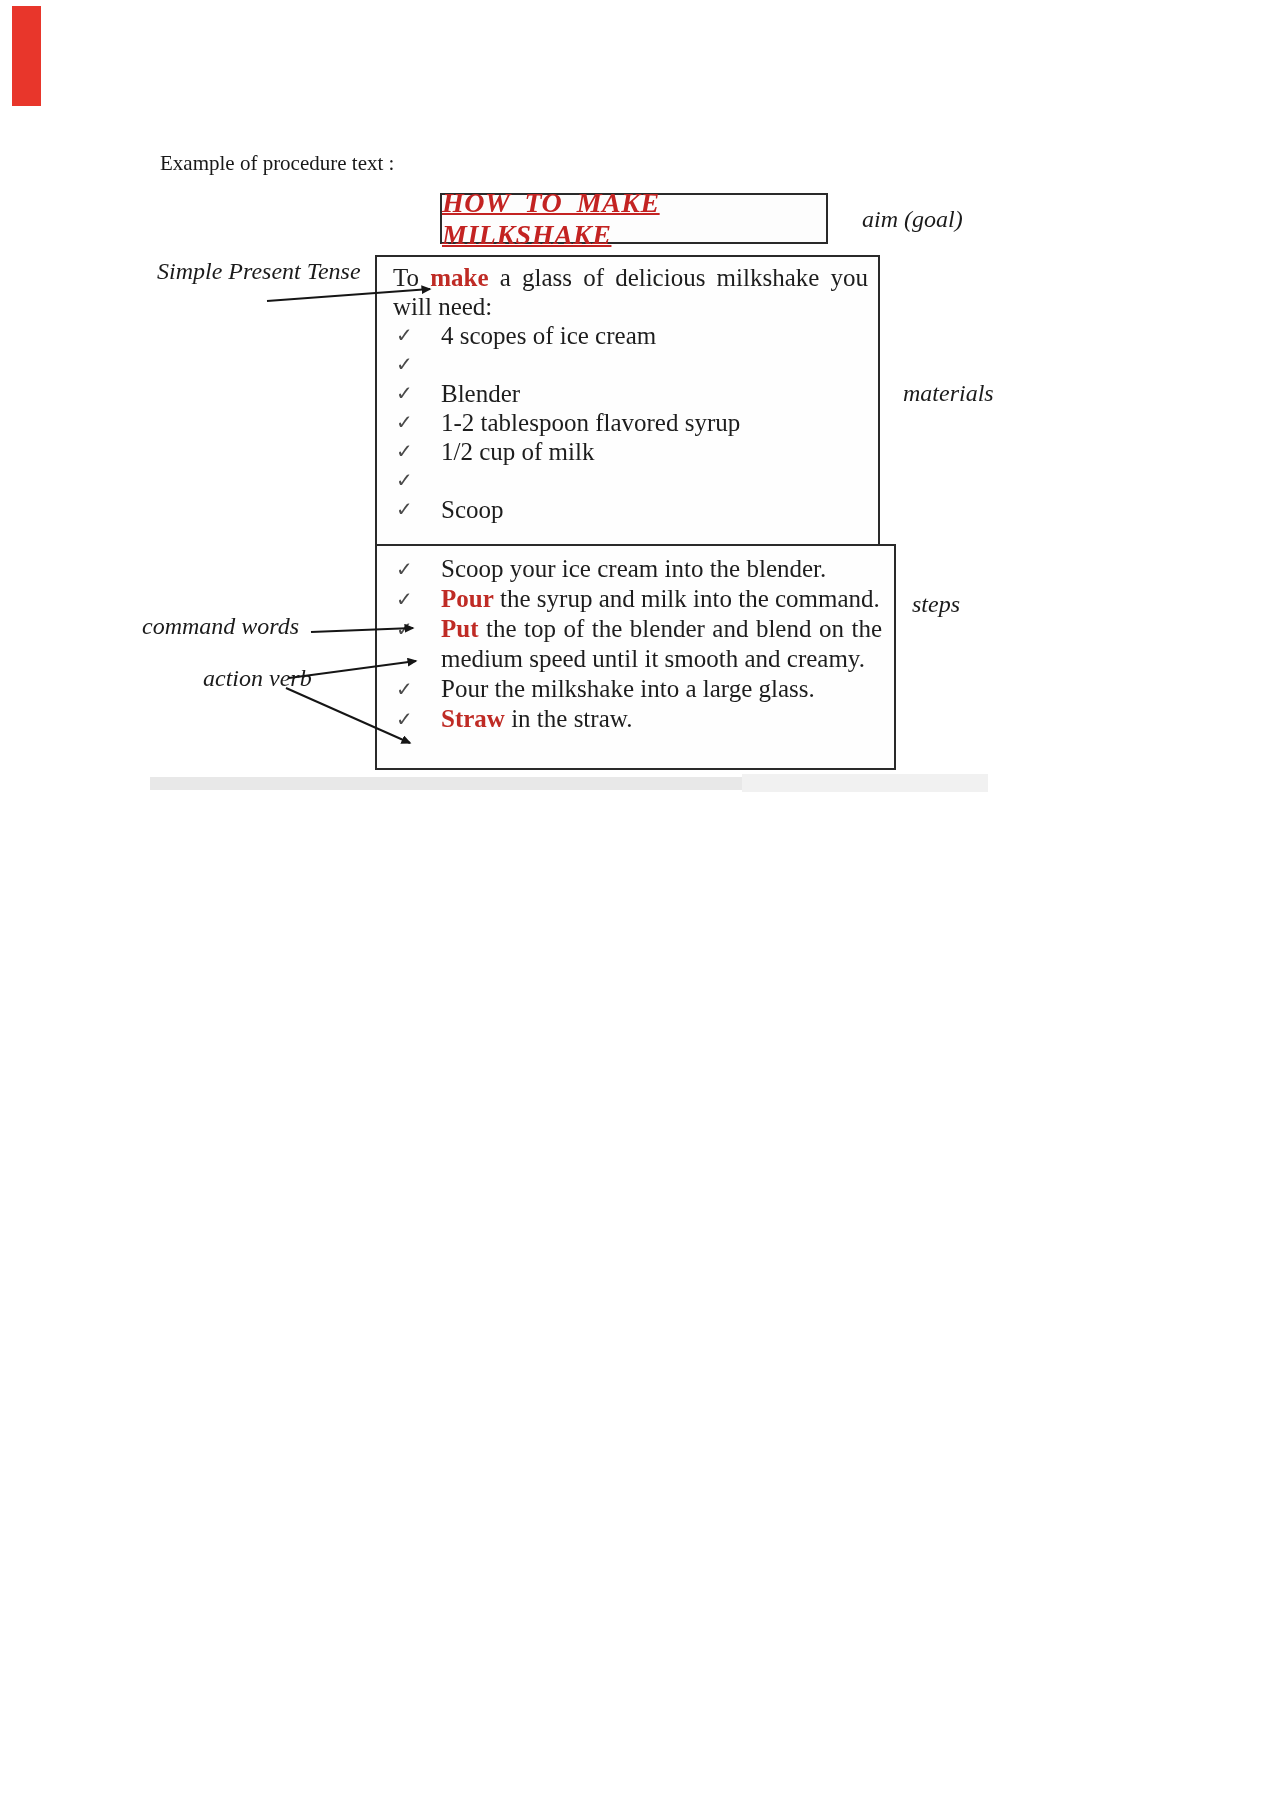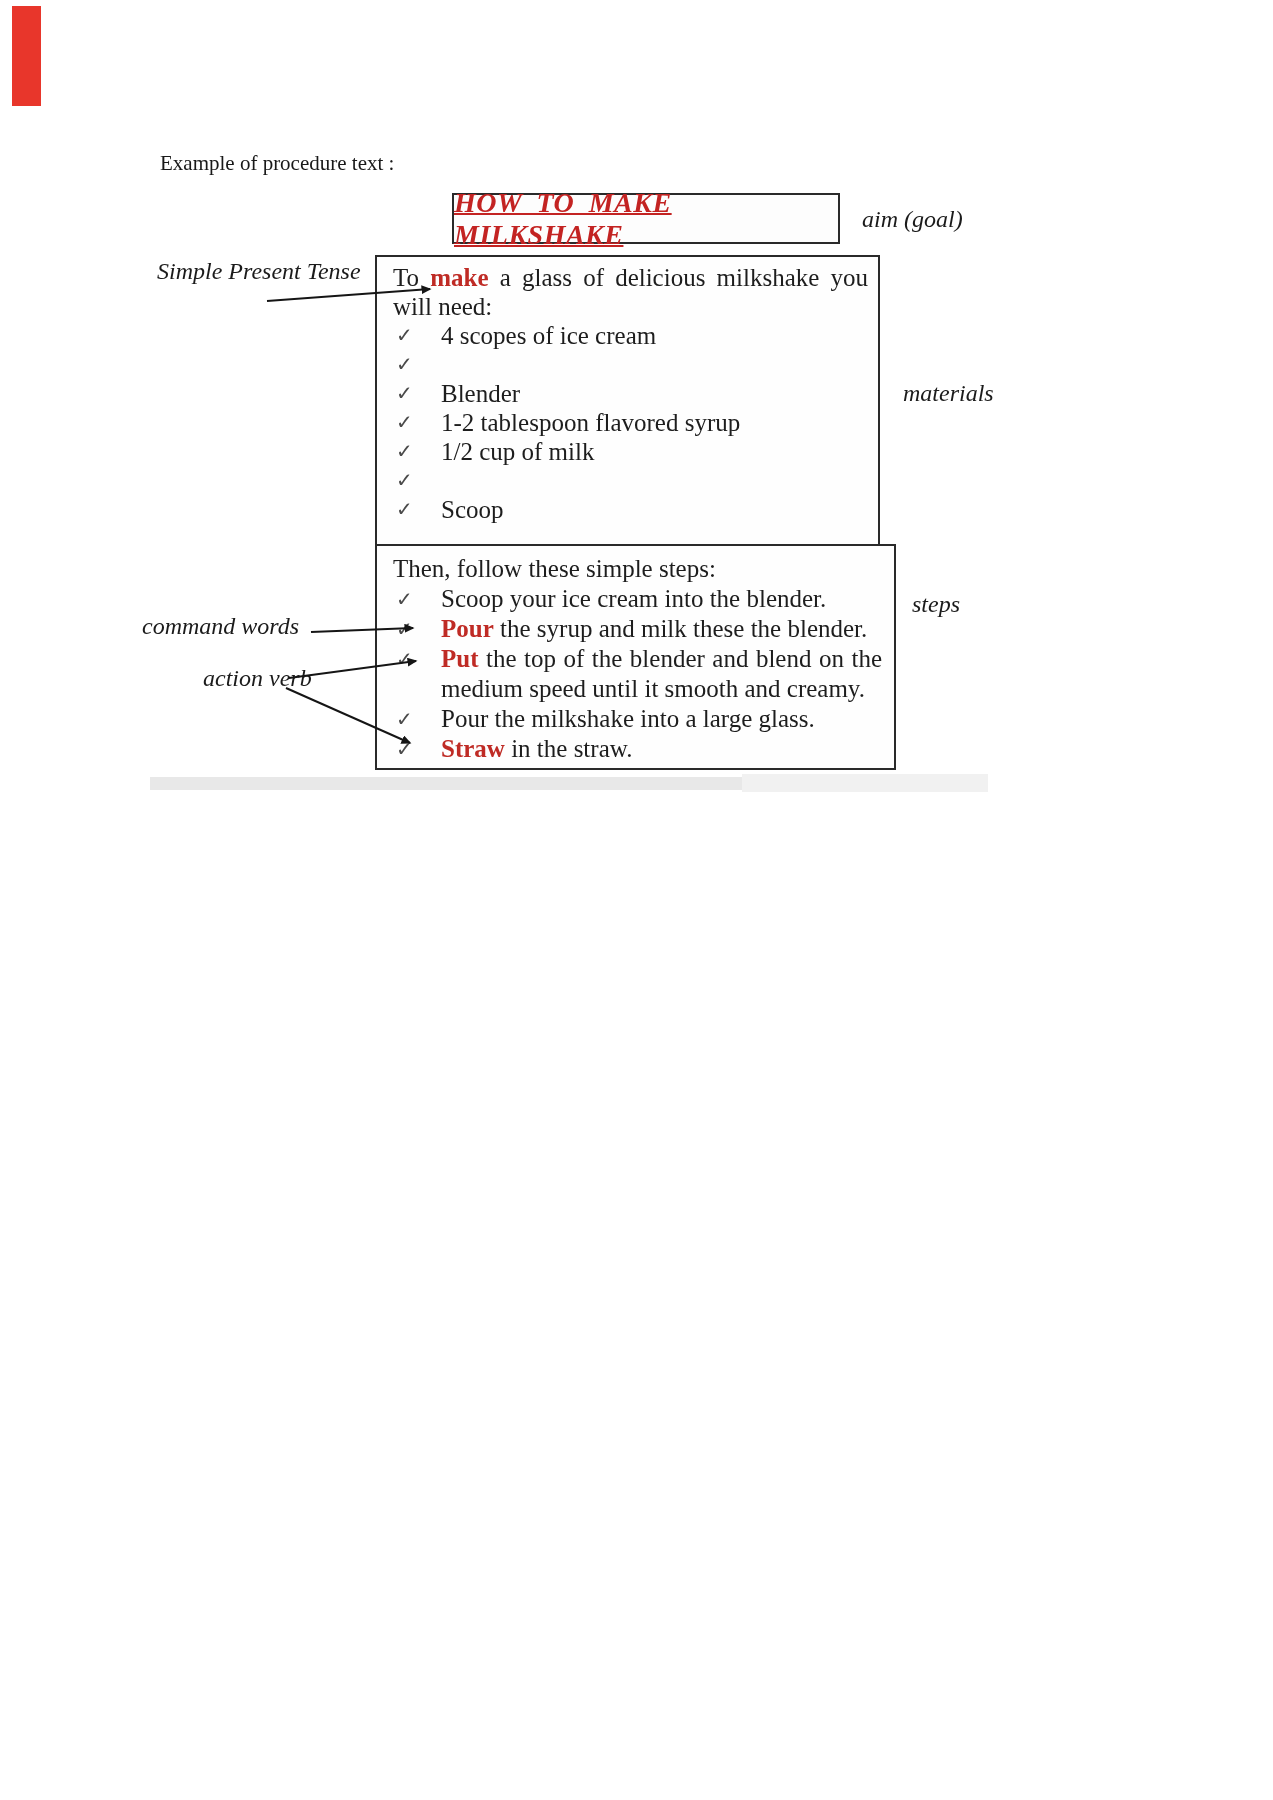--- a/index.html
+++ b/index.html
@@ -20,21 +20,20 @@
   .heading {
     left: 160px; top: 151px;
     font-size: 21px; color: #191919;
   }
 
   .title-box {
     left: 440px; top: 193px; width: 384px; height: 47px;
     border: 2px solid #2a2a2a;
     display: flex; align-items: center; justify-content: center;
     background: #fdfdfd;
-    margin-left: 12px;
   }
   .title-text {
     font-size: 28px; font-weight: bold; font-style: italic;
     color: #c32322;
     text-decoration: underline;
     text-decoration-thickness: 2px;
     word-spacing: 7px; letter-spacing: 0.5px;
   }
 
   .side-label {
@@ -140,30 +139,29 @@
   <div class="check-row">
     <span class="mark">✓</span>
   </div>
   <div class="check-row">
     <span class="mark">✓</span>
     <span class="row-text">Scoop</span>
   </div>
 </div>
 
 <div class="abs doc-box steps-box">
-  <div class="line">Then, follow these simple steps:</div>
 
   <div class="check-row">
     <span class="mark">✓</span>
     <span class="row-text">Scoop your ice cream into the blender.</span>
   </div>
 
   <div class="check-row">
     <span class="mark">✓</span>
-    <span class="row-text"><span class="rv">Pour</span> <span>the syrup and milk these the blender.</span></span>
+    <span class="row-text"><span class="rv">Pour</span> <span>the syrup and milk into the command.</span></span>
   </div>
 
   <div class="check-row">
     <span class="mark">✓</span>
     <span class="row-text">
       <span class="line justify-line" style="display:block;"><span class="rv">Put</span> <span>the top of the blender and blend on the</span></span>
       <span class="line" style="display:block;">medium speed until it smooth and creamy.</span>
     </span>
   </div>
 

